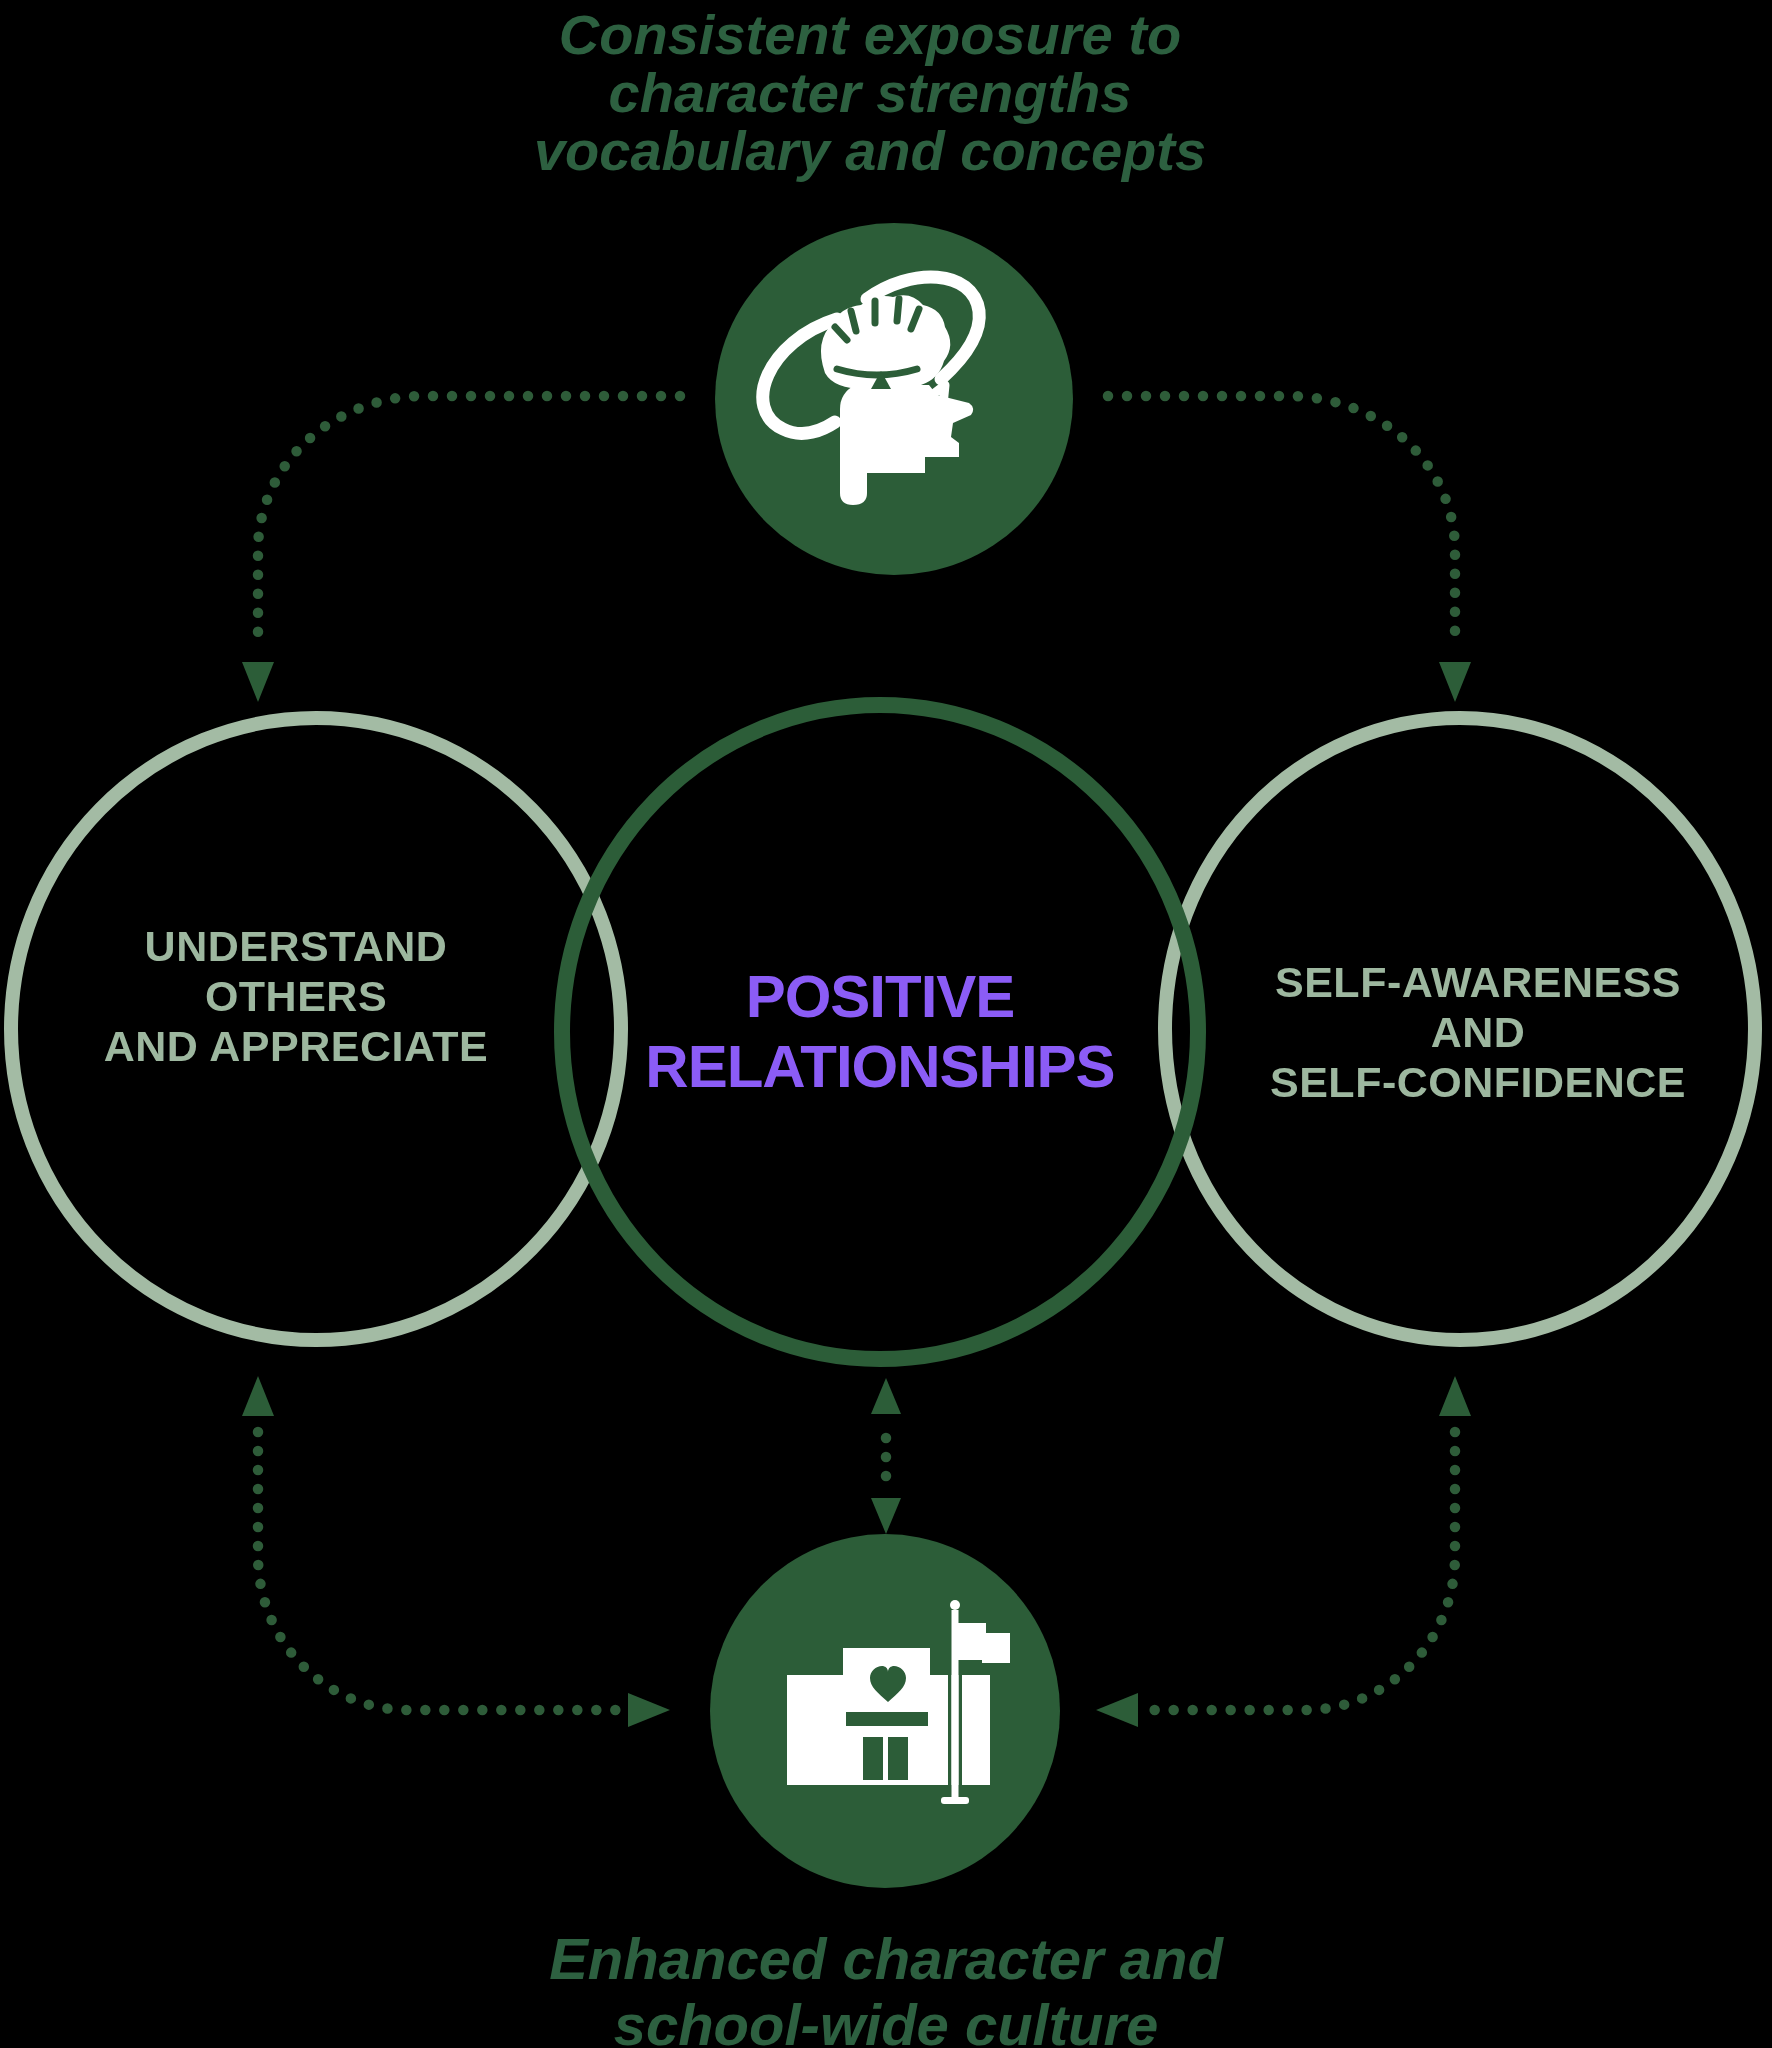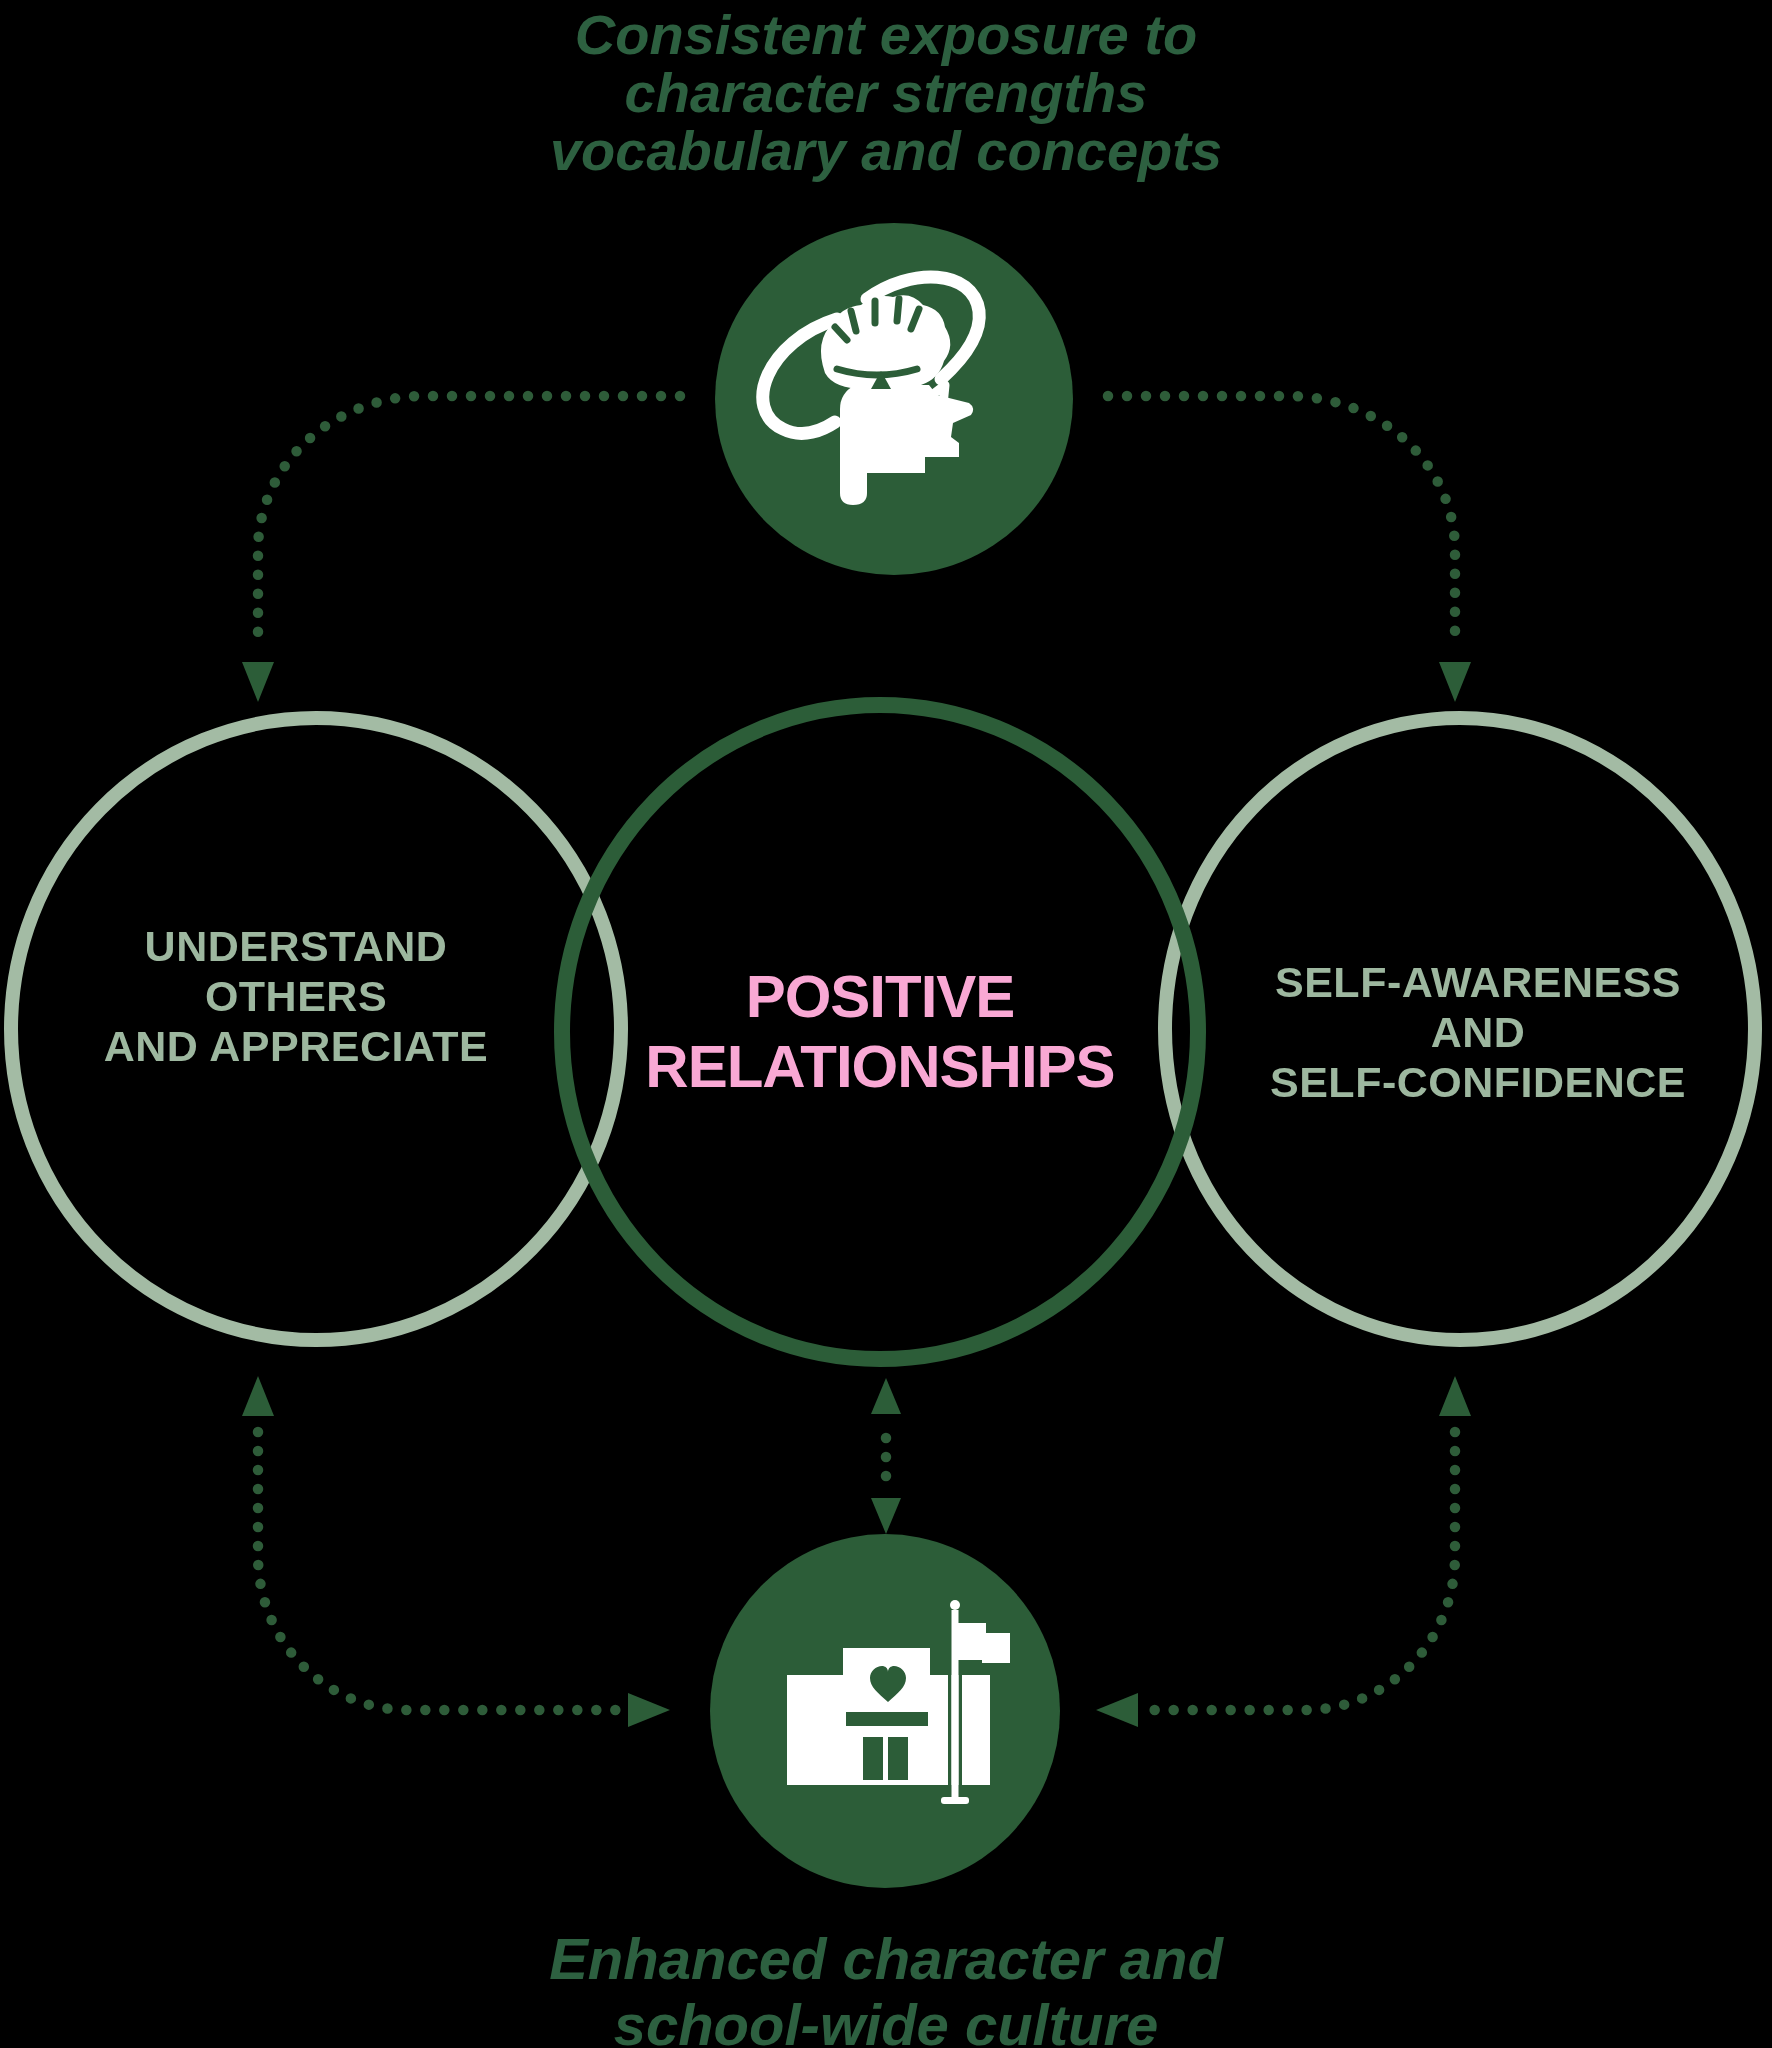--- a/index.html
+++ b/index.html
@@ -1,29 +1,29 @@
 <!DOCTYPE html>
 <html><head>
 <meta charset="utf-8">
 <style>
   html,body{margin:0;padding:0;background:#000;}
   .canvas{position:relative;width:1772px;height:2048px;background:#000000;overflow:hidden;
           font-family:"Liberation Sans",sans-serif;}
   .annotation{position:absolute;text-align:center;font-style:italic;font-weight:700;color:#2d6040;}
-  .ann-top{left:386px;top:6px;width:1000px;font-size:56px;line-height:58px;}
+  .ann-top{left:370px;top:6px;width:1000px;font-size:56px;line-height:58px;}
   .ann-bottom{left:386px;top:1926px;width:1000px;font-size:58px;line-height:66px;}
   .node{position:absolute;border-radius:50%;background:#2c5d38;}
   .node-top{left:715px;top:223px;width:358px;height:352px;}
   .node-bottom{left:710px;top:1534px;width:350px;height:354px;}
   .node svg{position:absolute;left:0;top:0;width:100%;height:100%;}
   .label{position:absolute;text-align:center;font-weight:700;}
   .label-side{color:#9db79f;font-size:43px;line-height:50px;letter-spacing:.5px;}
   .label-left{left:66px;top:921px;width:460px;}
   .label-right{left:1248px;top:957px;width:460px;}
-  .label-center{left:580px;top:962px;width:600px;color:#f9a8d4;font-size:60px;line-height:70px;letter-spacing:-1px;}
+  .label-center{left:580px;top:962px;width:600px;color:#8b5cf6;font-size:60px;line-height:70px;letter-spacing:-1px;}
   svg.overlay{position:absolute;left:0;top:0;width:1772px;height:2048px;}
   .ring-light{fill:none;stroke:#a3bba4;stroke-width:14px;}
   .ring-dark{fill:none;stroke:#2c5d38;stroke-width:16px;}
   .dots{fill:none;stroke:#2e5c39;stroke-width:10.5px;stroke-linecap:round;stroke-dasharray:0 19;}
   .white{fill:#ffffff;}
   .greenline{fill:none;stroke:#2c5d38;stroke-width:7px;stroke-linecap:round;}
   .whiteline{fill:none;stroke:#ffffff;stroke-width:13px;stroke-linecap:round;}
   .green{fill:#2c5d38;}
 </style>
 </head>

